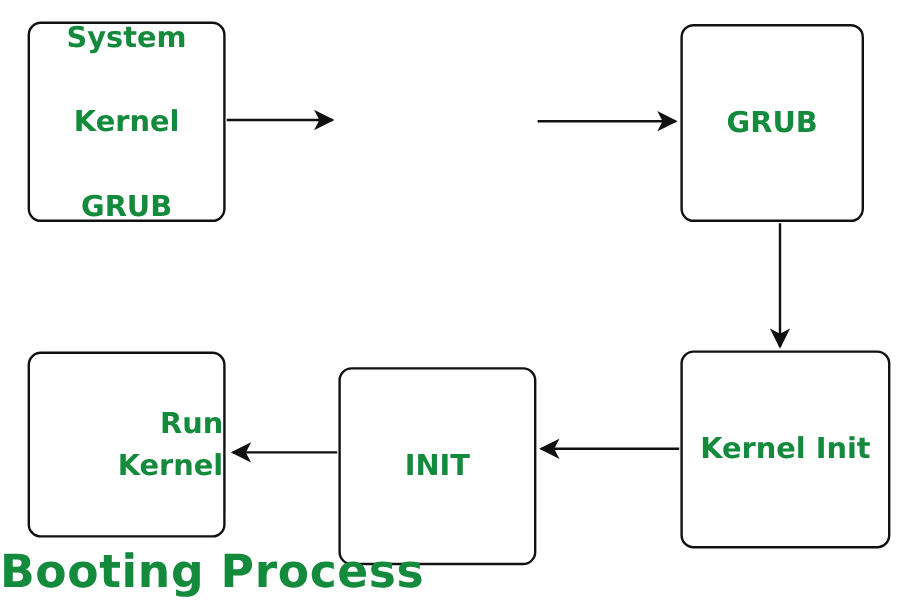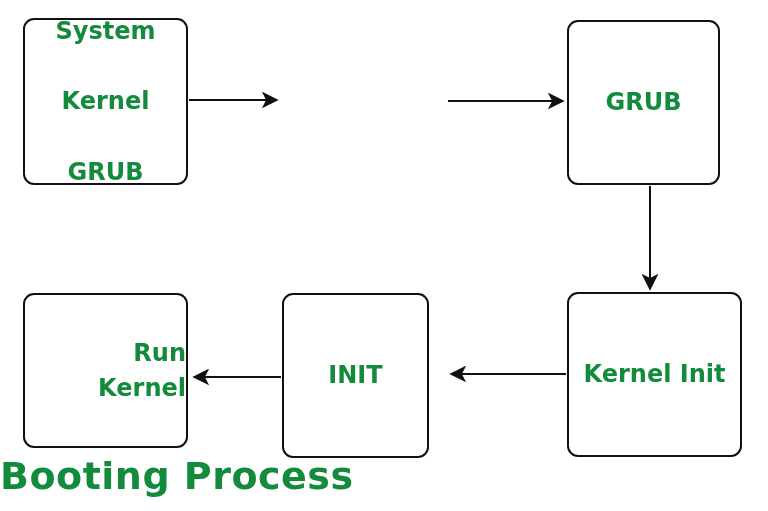--- a/index.html
+++ b/index.html
@@ -82,21 +82,21 @@
 
 
   <div class="node" style="left:567px; top:20px; width:153px; height:165px;">
     <span>GRUB</span>
   </div>
 
   <div class="node" style="left:567px; top:292px; width:175px; height:165px;">
     <span>Kernel Init</span>
   </div>
 
-  <div class="node" style="left:282px; top:293px; width:147px; height:165px;text-align:right;">
+  <div class="node" style="left:282px; top:306px; width:165px; height:165px;text-align:right;">
     <span>INIT</span>
   </div>
 
   <div class="node" style="left:23px; top:293px; width:165px; height:155px;align-items:flex-end;">
     <span>Run</span>
     <span>Kernel</span>
   </div>
 
   <div class="diagram-title">Booting Process</div>
 

